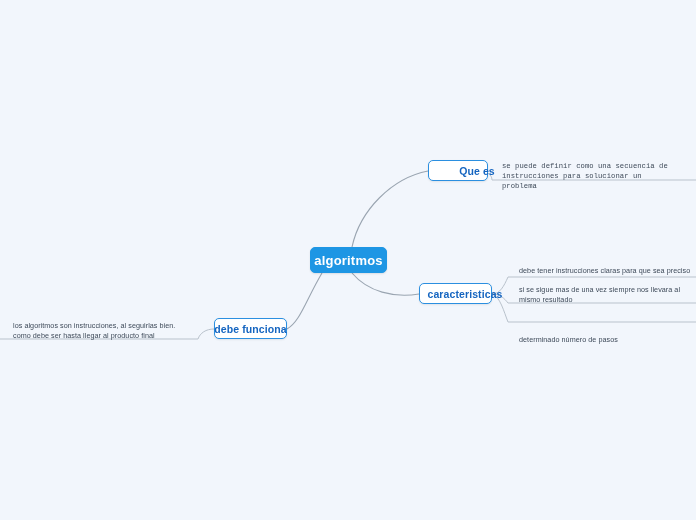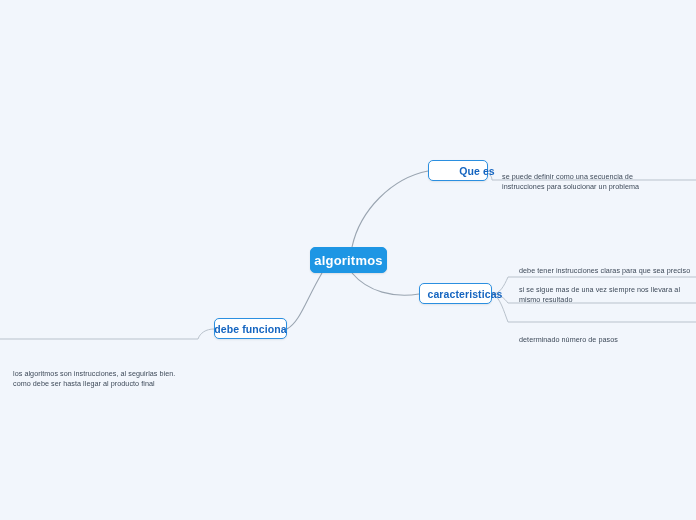--- a/index.html
+++ b/index.html
@@ -60,21 +60,21 @@
   }
   .leaf {
     position: absolute;
     color: #3e4a59;
     font-size: 7.2px;
     line-height: 1.38;
     letter-spacing: 0.05px;
     box-sizing: border-box;
   }
   .leaf-right { text-align: left; }
-  .leaf-left  { text-align: left; margin-top: 48px; }
+  .leaf-left  { text-align: left; }
 </style>
 </head>
 <body>
 
 <div id="canvas">
 
   <svg id="connectors" viewBox="0 0 696 520" xmlns="http://www.w3.org/2000/svg">
 
     <path d="M 352 247 C 360 210 392 178 428 171" fill="none" stroke="#9aa5b1" stroke-width="1.1"></path>
 
@@ -91,21 +91,21 @@
     <path d="M 214 329 C 206 329 200 333 198 339 L 0 339" fill="none" stroke="#b9c2cc" stroke-width="1"></path>
   </svg>
 
   <div class="node node-root" style="left:310px; top:247px; width:77px; height:26px;">
     <span>algoritmos</span>
   </div>
 
   <div class="node node-branch" style="left:428px; top:160px; width:48px; height:21px;padding-left:48px;">
     <span>Que es</span>
   </div>
-  <div class="leaf leaf-right" style="left:502px; top:172px; width:172px;">se puede definir como una secuencia de instrucciones para solucionar un problema</div>
+  <div class="leaf leaf-right" style="left:502px; top:162px; width:172px;font-family:Liberation Mono, monospace;">se puede definir como una secuencia de instrucciones para solucionar un problema</div>
 
   <div class="node node-branch" style="left:419px; top:283px; width:73px; height:21px;padding-left:29px;">
     <span>caracteristicas</span>
   </div>
   <div class="leaf leaf-right" style="left:519px; top:285px; width:162px;">si se sigue mas de una vez siempre nos llevara al mismo resultado</div>
   <div class="leaf leaf-right" style="left:519px; top:266px; width:176px;">debe tener instrucciones claras para que sea preciso</div>
   <div class="leaf leaf-right" style="left:519px; top:312px; width:176px;margin-top:23px;">determinado número de pasos</div>
 
   <div class="node node-branch" style="left:214px; top:318px; width:73px; height:21px;">
     <span>debe funciona</span>

